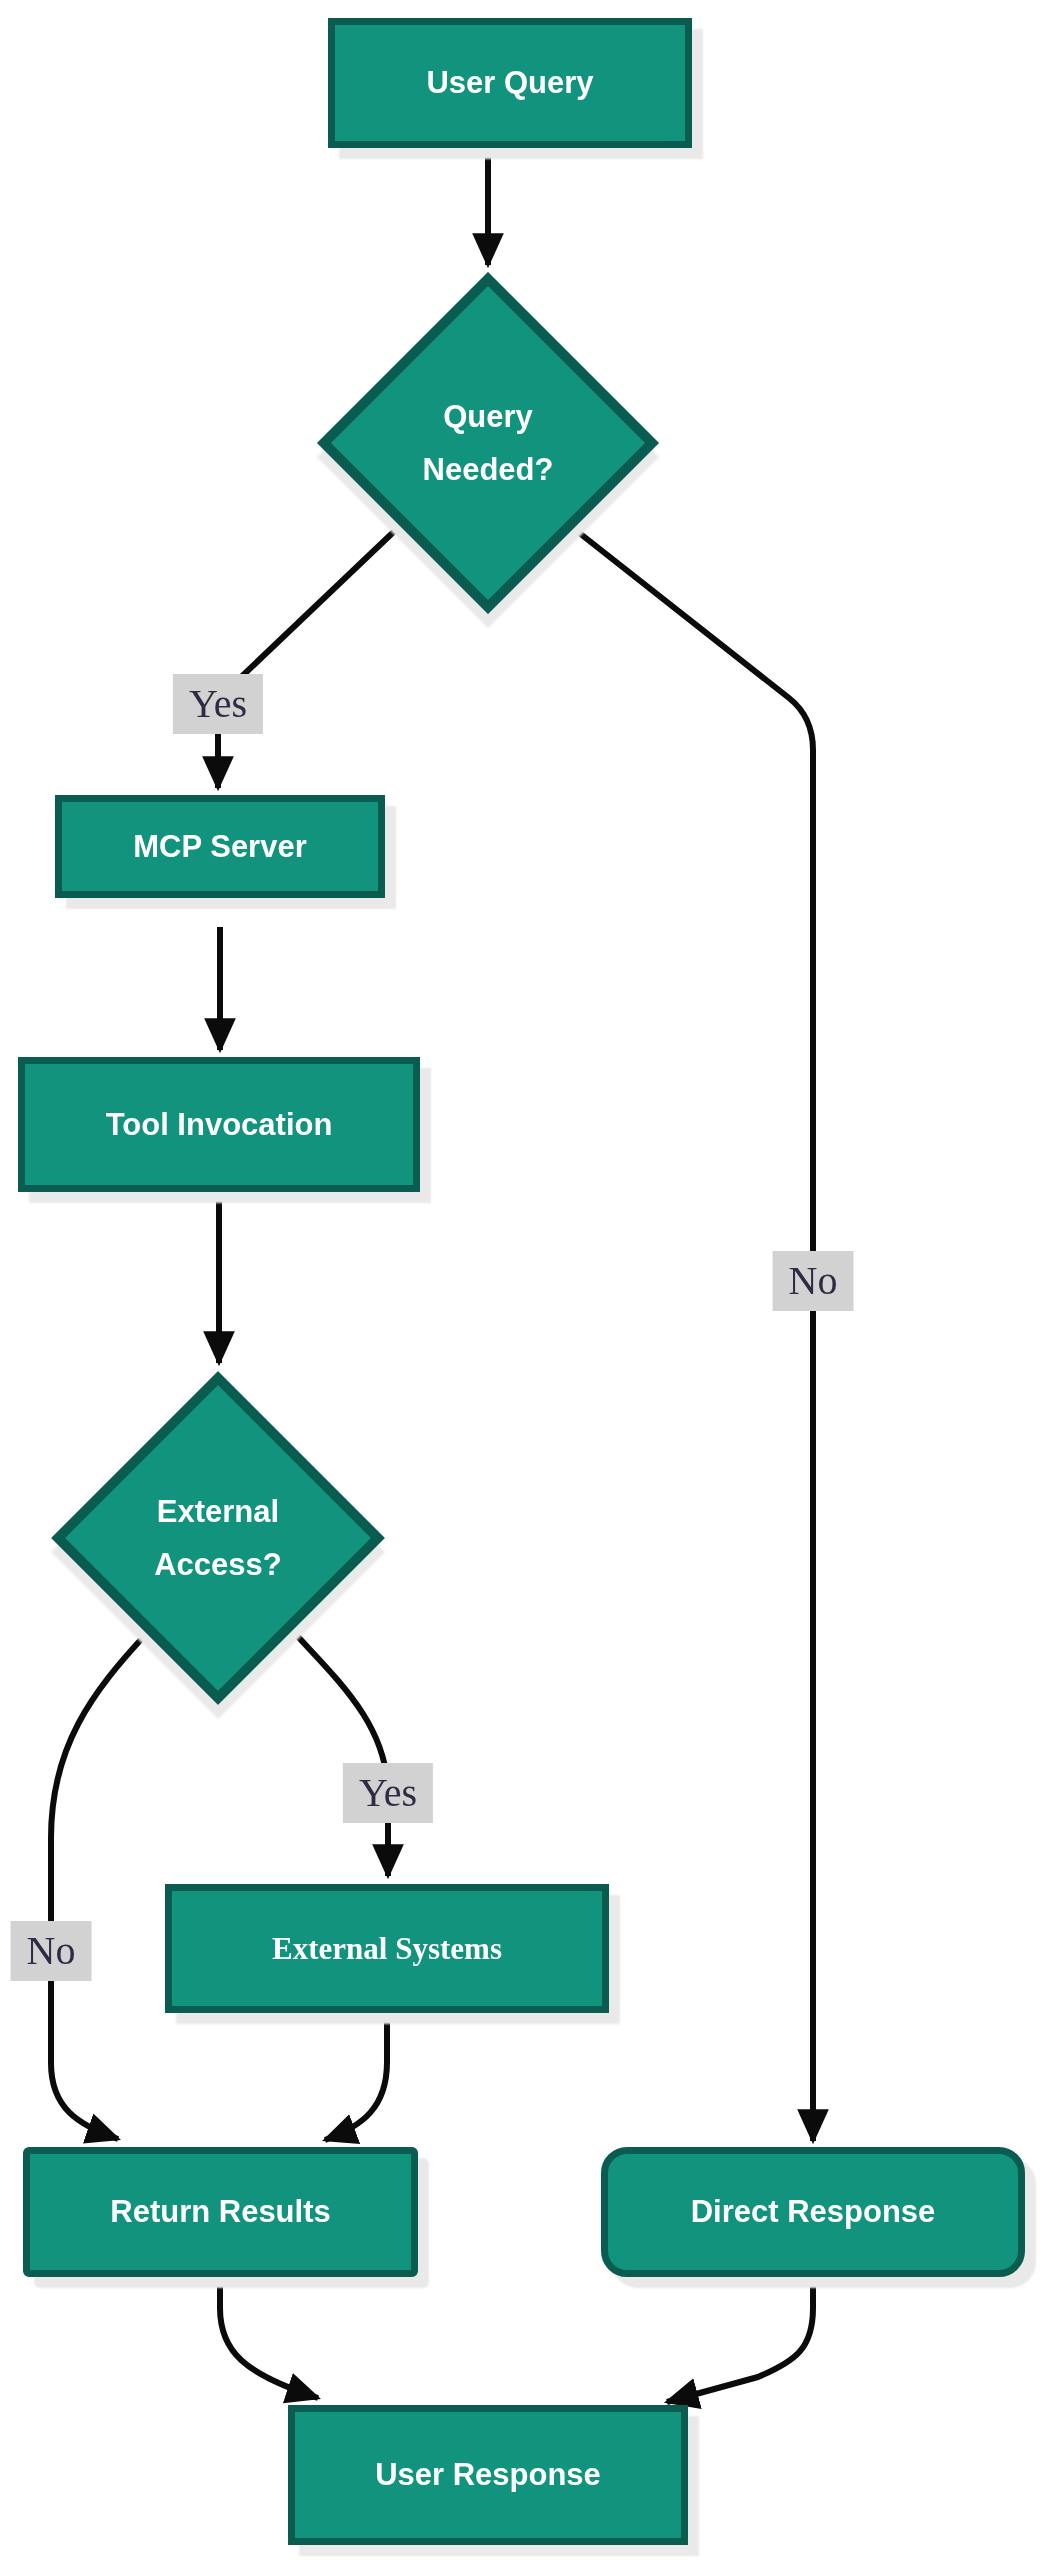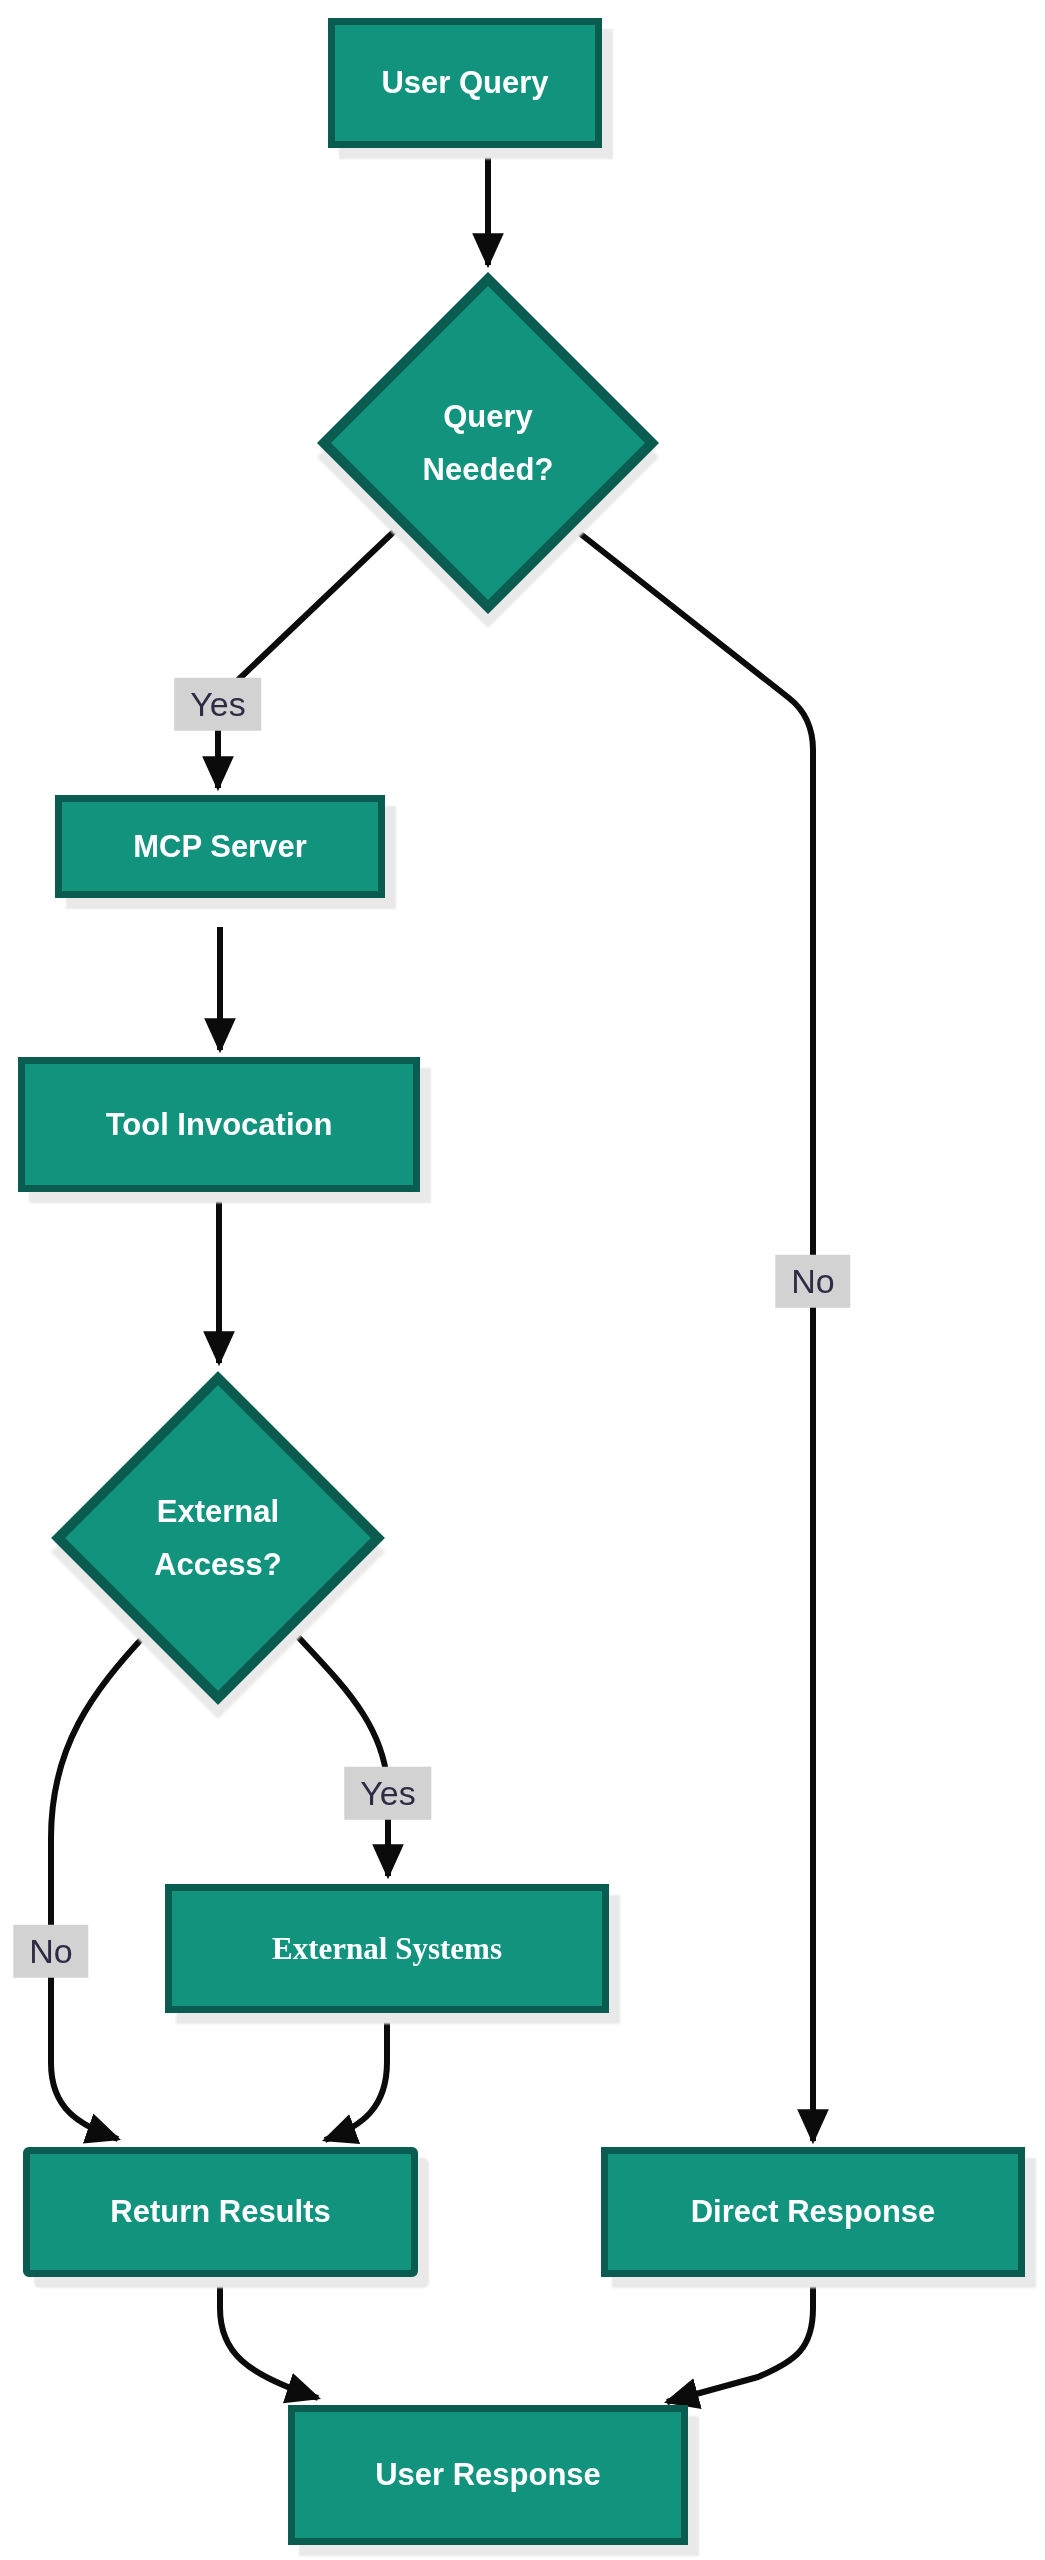--- a/index.html
+++ b/index.html
@@ -43,34 +43,35 @@
     filter:drop-shadow(10px 10px 1px var(--shadow));
   }
   .diamond-label{
     position:absolute;inset:0;display:flex;align-items:center;justify-content:center;
     text-align:center;
   }
   .diamond-label span{display:block;width:190px;line-height:1.72;}
   .edge-label{
     position:absolute;transform:translate(-50%,-50%);
     background:var(--edge-label-bg);color:var(--edge-label-text);
-    font-size:34px;line-height:1.25;padding:5px 16px;
+    font-size:40px;line-height:1.25;padding:5px 16px;
     white-space:nowrap;
+    font-family:Liberation Serif, serif;
   }
   
-  #n-user-query      {left:328px; top:18px;   width:274px; height:130px;}
+  #n-user-query      {left:328px; top:18px;   width:364px; height:130px;}
   #n-tools-needed    {left:320px; top:273px;  width:336px; height:340px;}
   #n-tools-needed .diamond-shape{width:242px;height:242px;}
   #n-mcp-server      {left:55px;  top:795px;  width:330px; height:103px;}
   #n-tool-invocation {left:18px;  top:1057px; width:402px; height:135px;}
   #n-external-access {left:52px;  top:1371px; width:332px; height:334px;}
   #n-external-access .diamond-shape{width:236px;height:236px;}
   #n-external-systems{left:165px; top:1884px; width:444px; height:129px;font-family:Liberation Serif, serif;}
   #n-return-results  {left:23px;  top:2147px; width:395px; height:130px;border-radius:6px;}
-  #n-direct-response {left:601px; top:2147px; width:424px; height:130px;}
+  #n-direct-response {left:601px; top:2147px; width:424px; height:130px;border-radius:26px;}
   #n-user-response   {left:288px; top:2405px; width:400px; height:140px;}
   
   #l-tools-yes   {left:218px; top:704px;}
   #l-tools-no    {left:813px; top:1281px;}
   #l-access-yes  {left:388px; top:1793px;}
   #l-access-no   {left:51px;  top:1951px;}
 </style>
 </head>
 <body>
 

